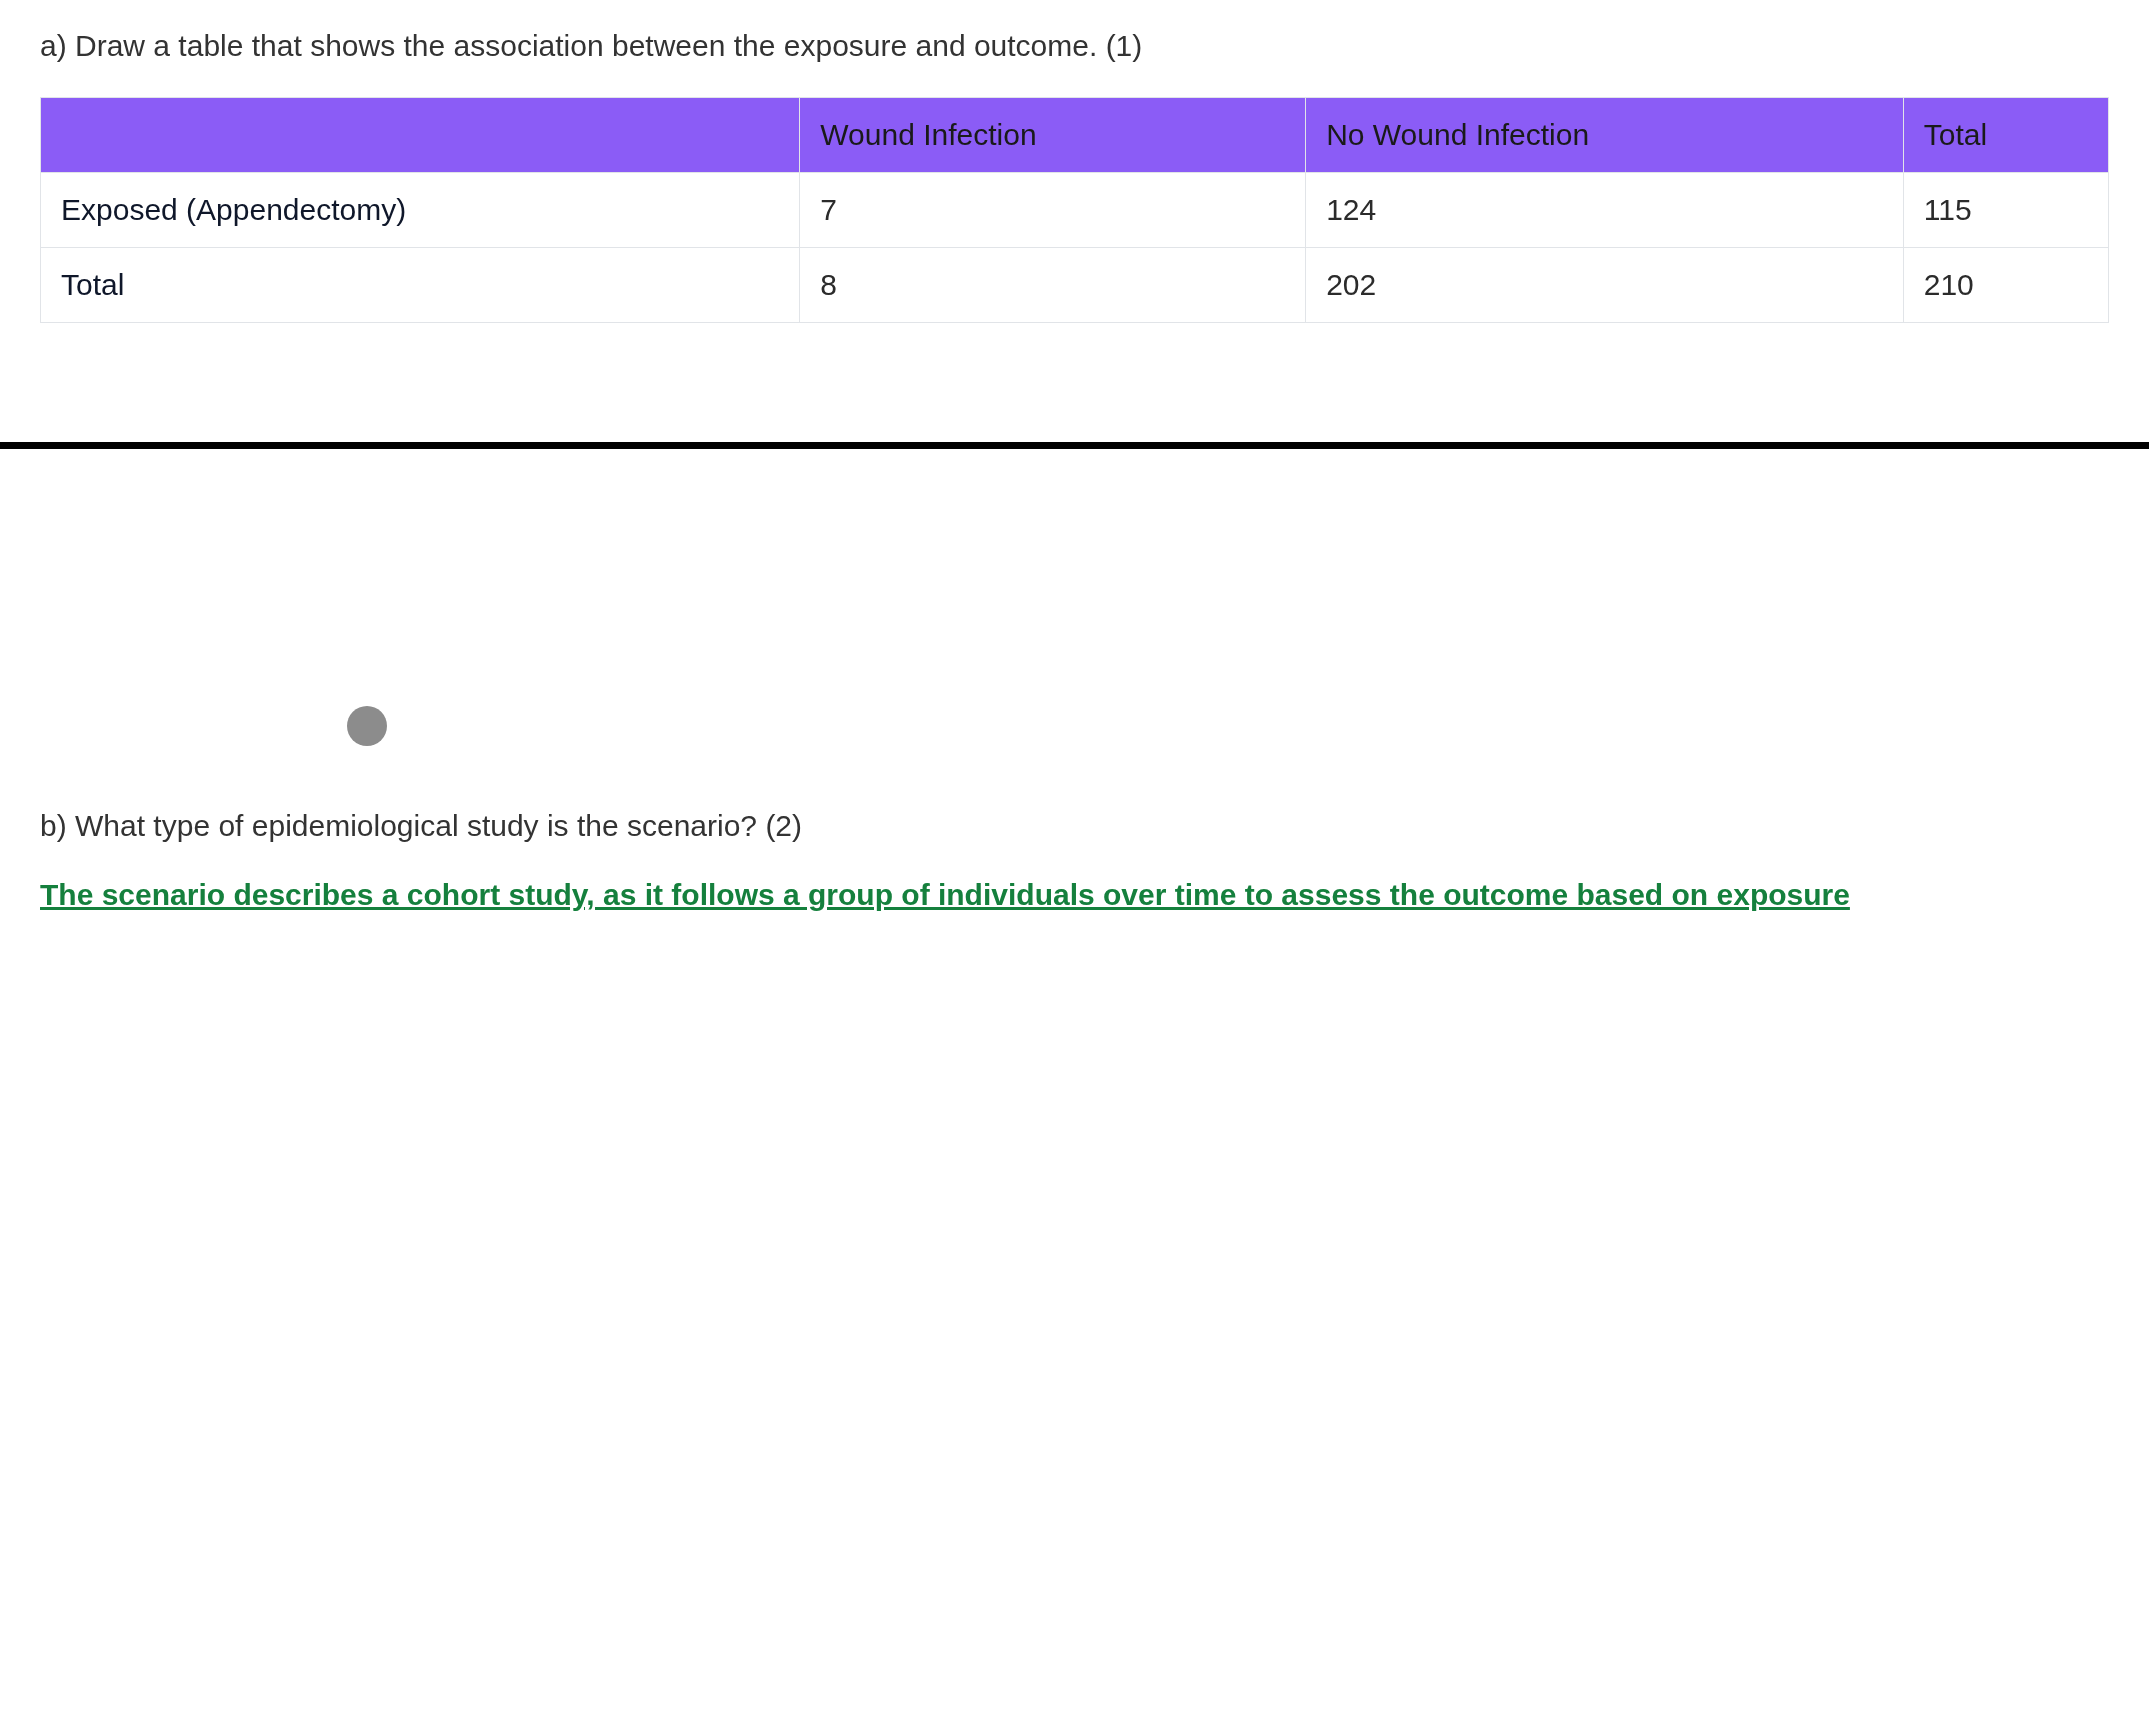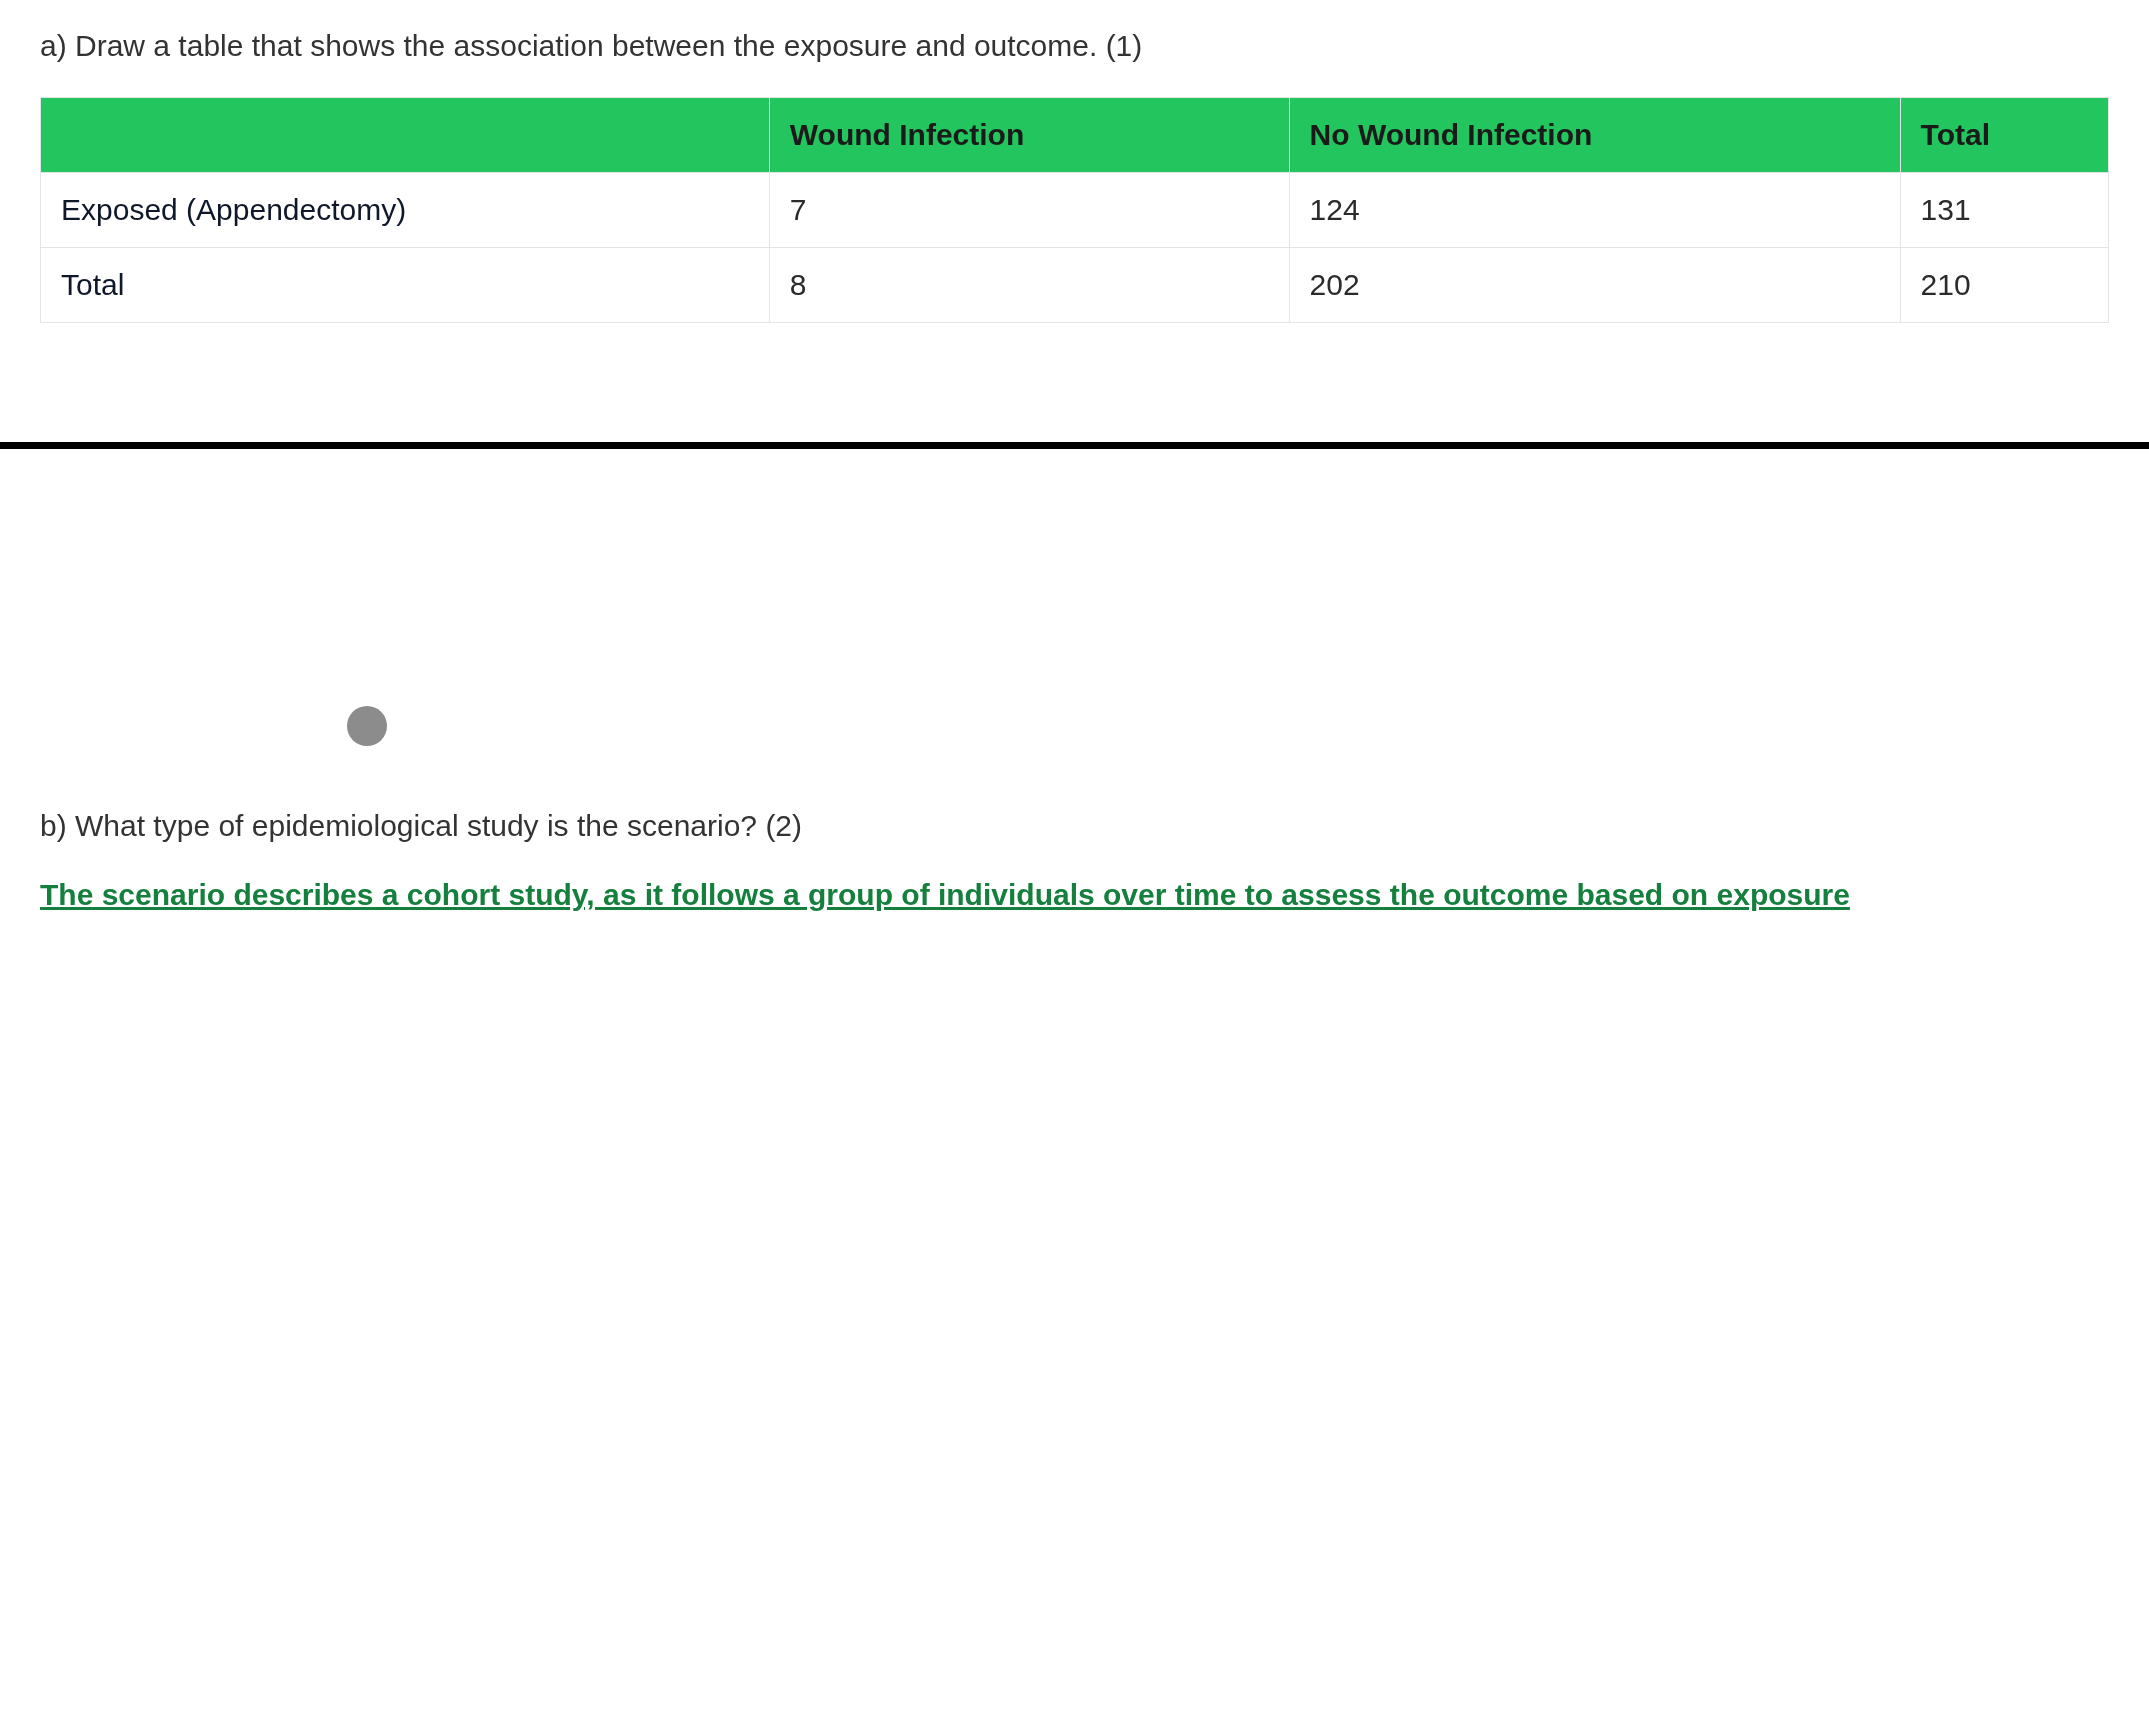--- a/index.html
+++ b/index.html
@@ -21,22 +21,22 @@
     width: 100%;
     margin-bottom: 99px;
   }
   th, td {
     text-align: left;
     padding: 16px 20px;
     border: 1px solid #e1e4e8;
     font-size: 30px;
   }
   th {
-    background: #22c55e;
-    font-weight: 700;
+    background: #8b5cf6;
+    font-weight: 400;
     color: #1a1a1a;
   }
   td.rowlabel {
     color: #0f172a;
   }
   tr.alt td {
     background: #f4f7fa;
   }
   th:first-child { border-left: 1px solid #e1e4e8; }
   th:last-child { border-right: 1px solid #e1e4e8; }
@@ -77,21 +77,21 @@
       <th>Wound Infection</th>
       <th>No Wound Infection</th>
       <th>Total</th>
     </tr>
   </thead>
   <tbody>
     <tr>
       <td class="rowlabel">Exposed (Appendectomy)</td>
       <td>7</td>
       <td>124</td>
-      <td>131</td>
+      <td>115</td>
     </tr>
     <tr>
       <td class="rowlabel">Total</td>
       <td>8</td>
       <td>202</td>
       <td>210</td>
     </tr>
   </tbody>
 </table>
 

